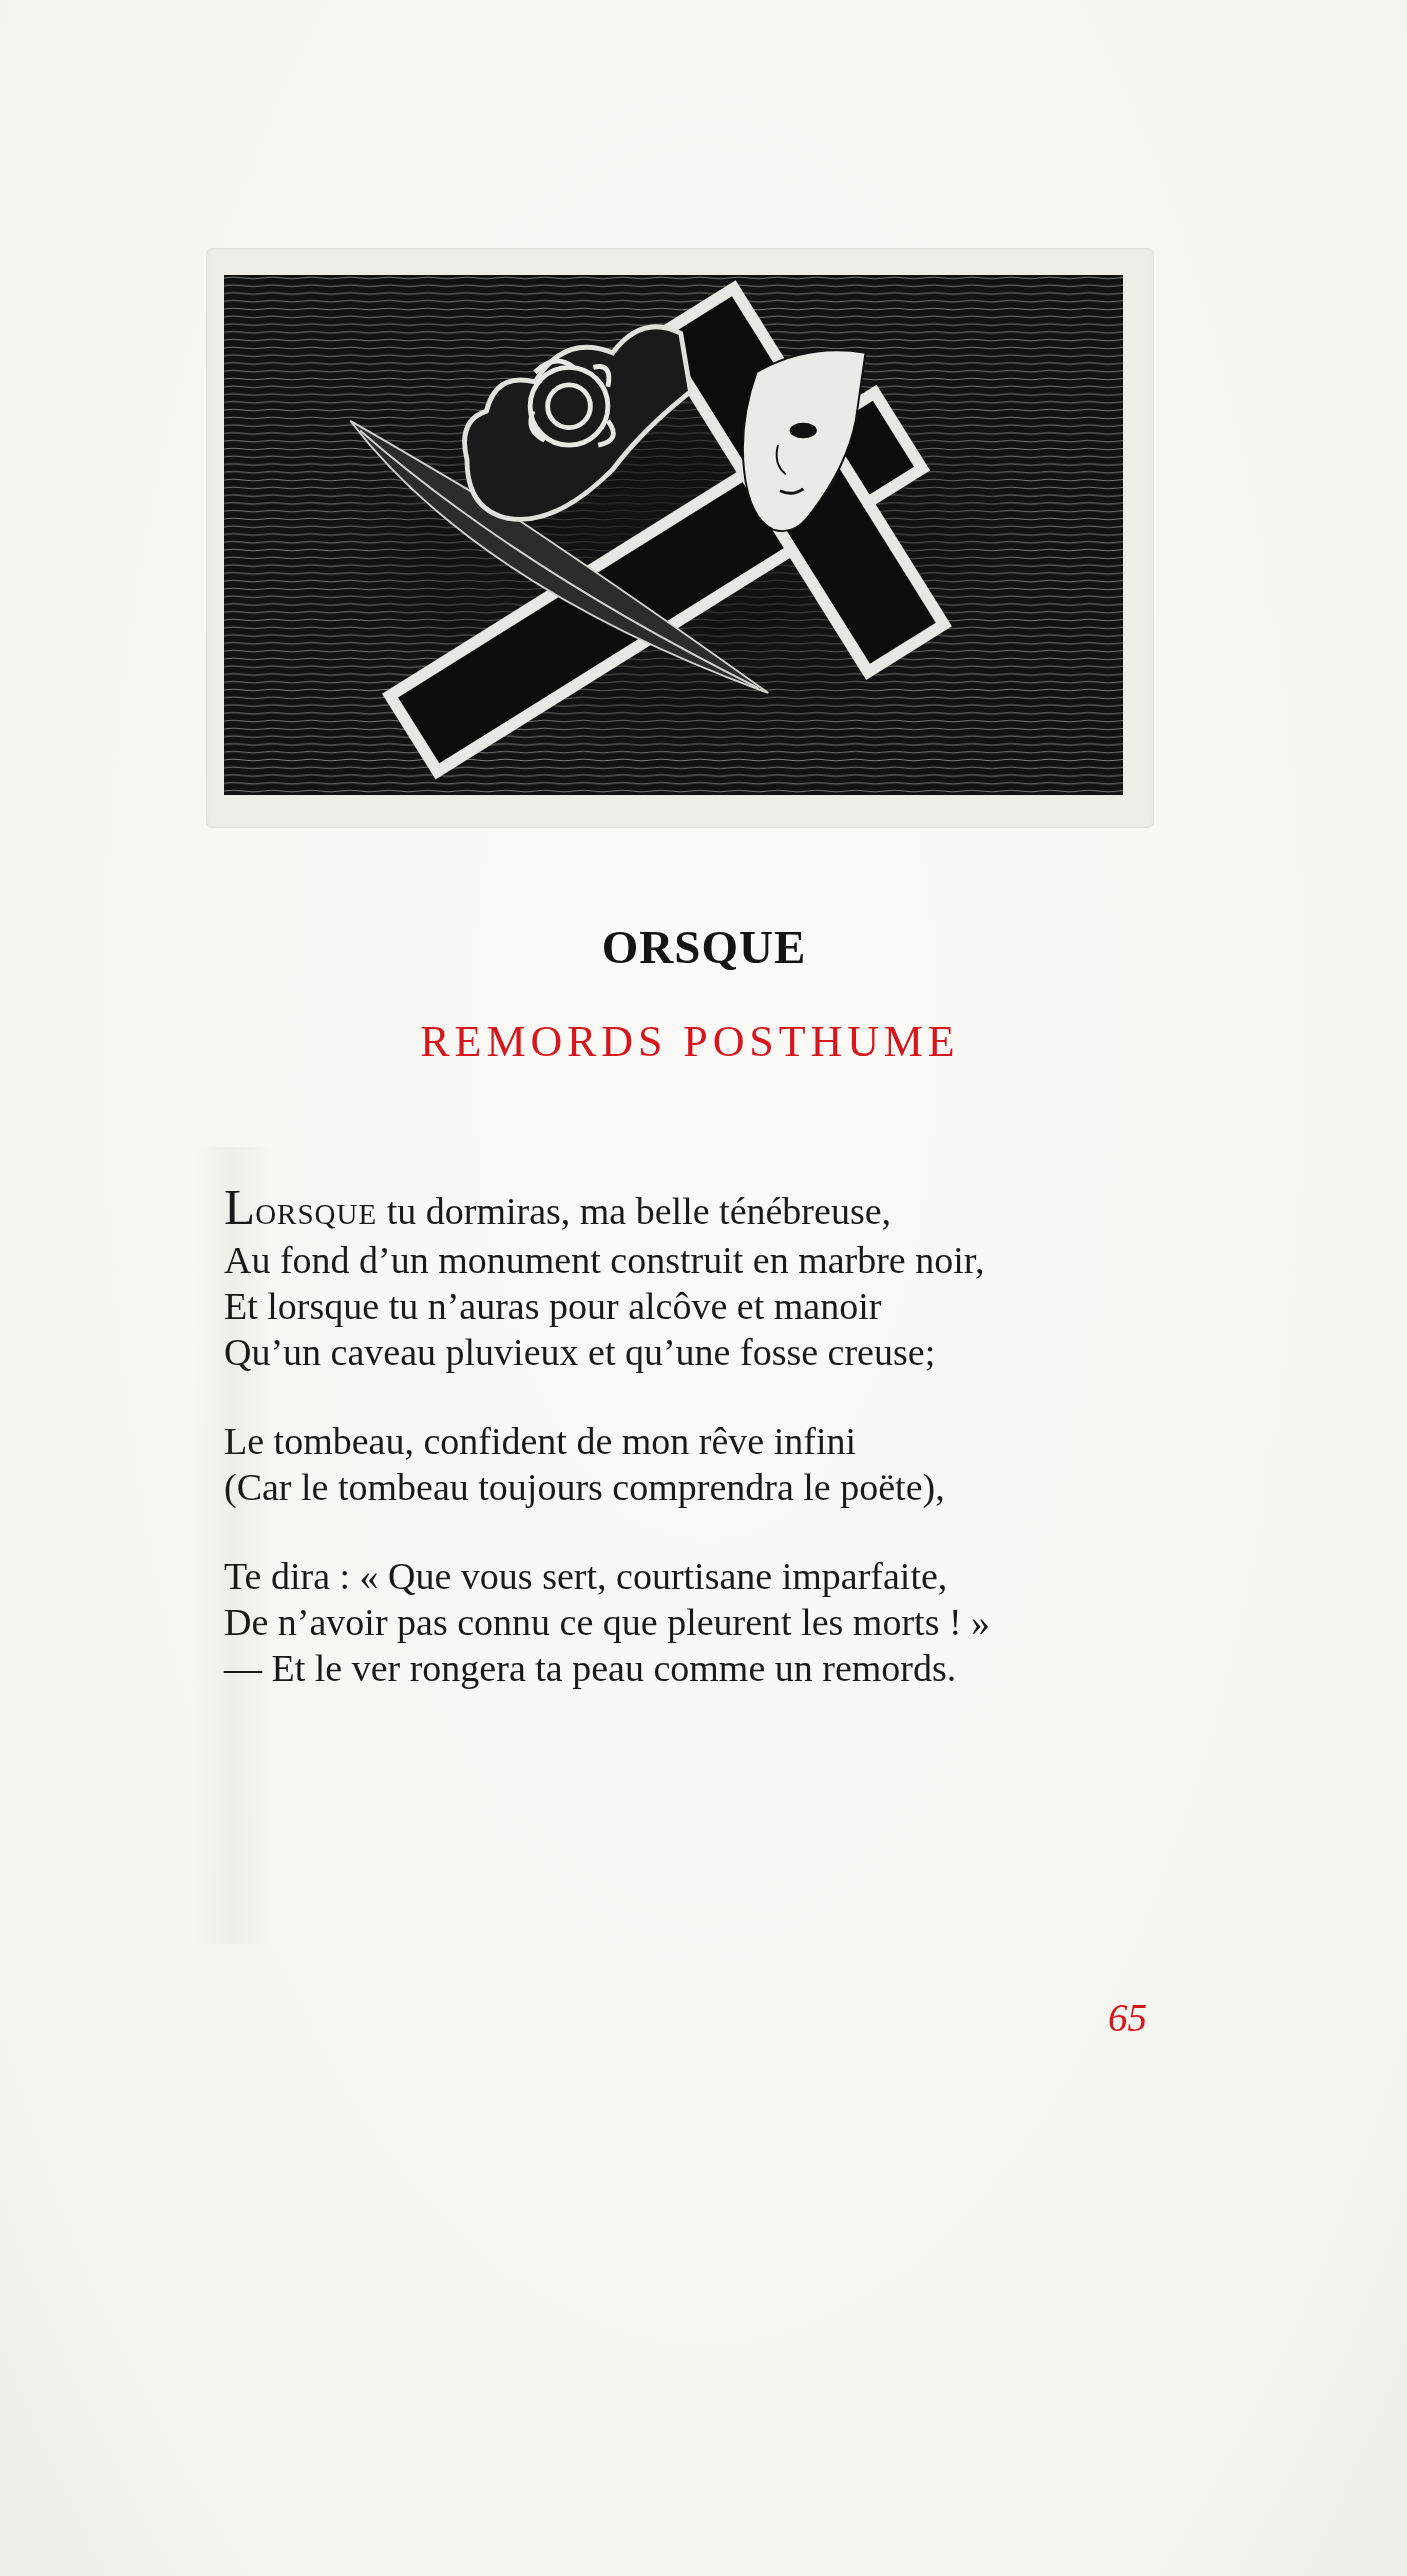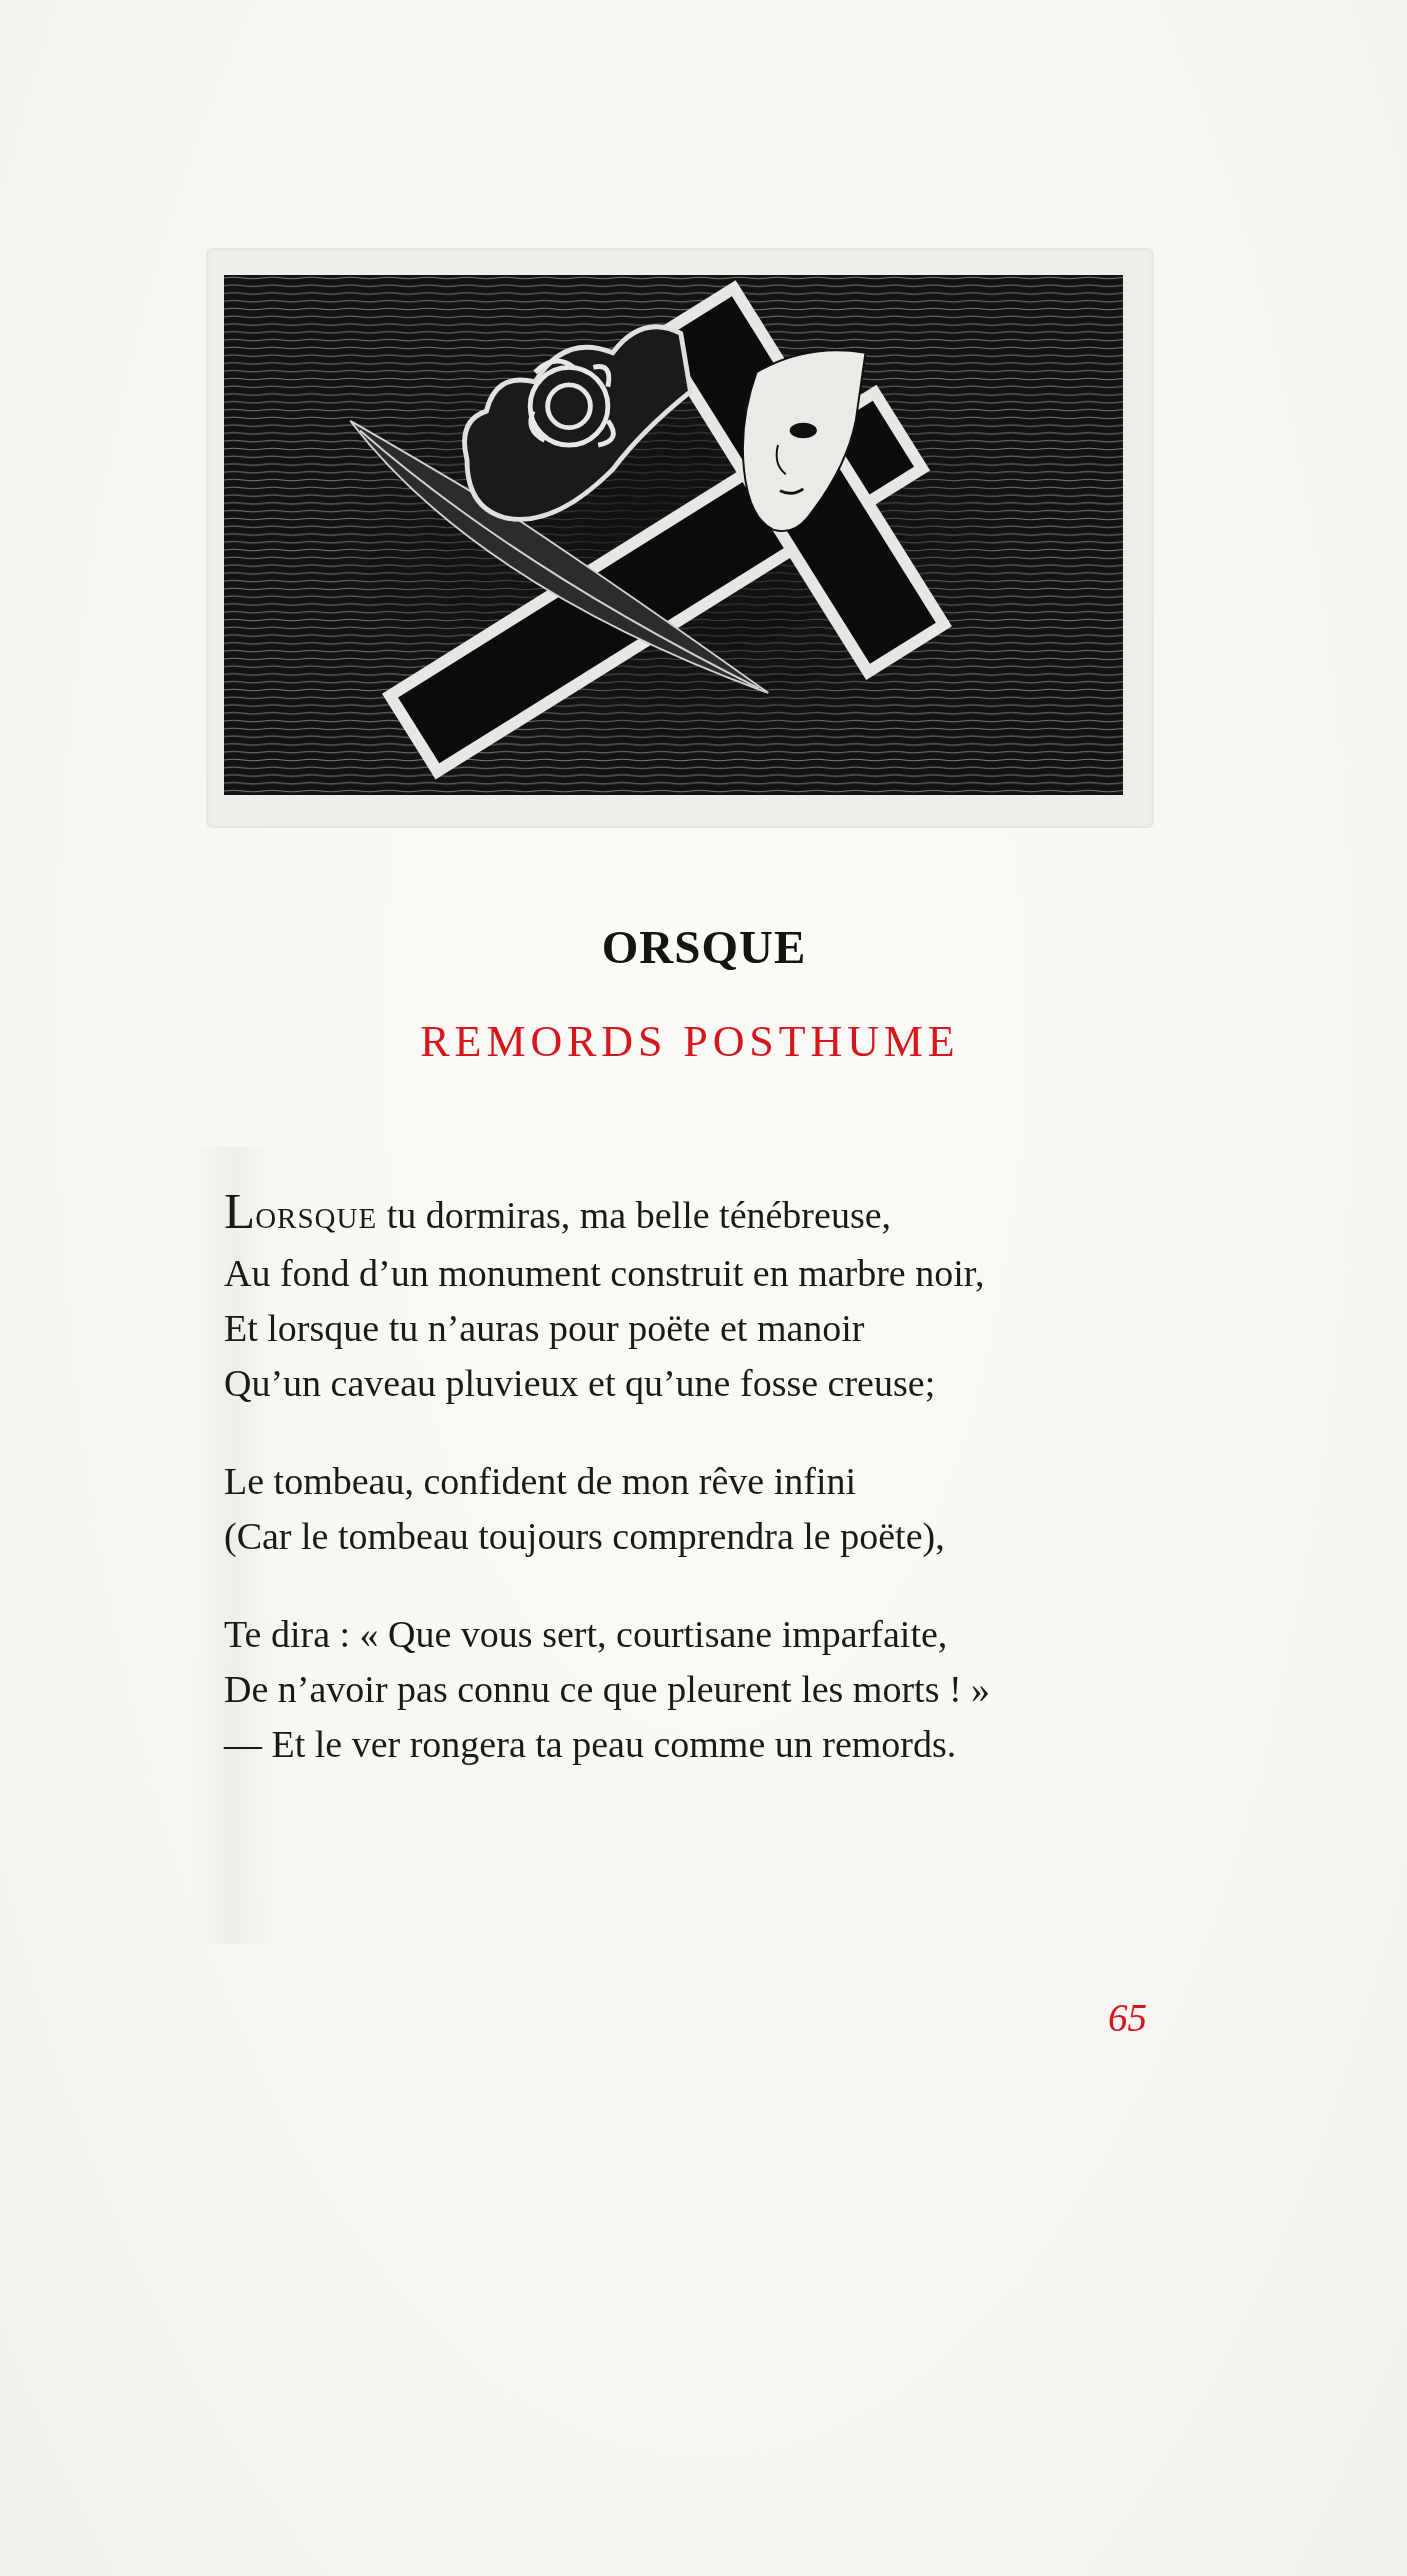--- a/index.html
+++ b/index.html
@@ -28,21 +28,21 @@
       position: absolute; left: 0; width: 1408px; top: 920px;
       text-align: center; font-size: 47px; font-weight: bold; color: #161412;
       letter-spacing: 1px;
     }
     .poem-title {
       position: absolute; left: 0; width: 1380px; top: 1016px;
       text-align: center; font-size: 44px; color: #d5161d; letter-spacing: 4.9px;
     }
     .poem {
       position: absolute; left: 224px; top: 1184px; width: 972px;
-      font-size: 38px; line-height: 55px; color: #1b1917;
+      font-size: 38px; line-height: 46px; color: #1b1917;
     }
     .stanza { margin: 0 0 43px 0; }
     .verse { white-space: nowrap; }
     .dropcap { font-size: 51px; }
     .smallcaps { font-size: 29px; letter-spacing: 1px; }
     .page-number {
       position: absolute; left: 1108px; top: 1956px; font-size: 39px; color: #d5161d;
       font-style: italic;
       margin-top: 39px;
     }
@@ -101,21 +101,21 @@
 
 <div class="numeral">ORSQUE</div>
 <div class="poem-title">REMORDS POSTHUME</div>
 
 <div class="gutter-shadow"></div>
 
 <div class="poem">
   <div class="stanza">
     <div class="verse"><span class="dropcap">L</span><span class="smallcaps">ORSQUE</span><span> tu dormiras, ma belle ténébreuse,</span></div>
     <div class="verse">Au fond d’un monument construit en marbre noir,</div>
-    <div class="verse">Et lorsque tu n’auras pour poëte et manoir</div>
+    <div class="verse">Et lorsque tu n’auras pour alcôve et manoir</div>
     <div class="verse">Qu’un caveau pluvieux et qu’une fosse creuse;</div>
   </div>
   <div class="stanza">
     <div class="verse">Le tombeau, confident de mon rêve infini</div>
     <div class="verse">(Car le tombeau toujours comprendra le poëte),</div>
   </div>
   <div class="stanza">
     <div class="verse">Te dira : « Que vous sert, courtisane imparfaite,</div>
     <div class="verse">De n’avoir pas connu ce que pleurent les morts ! »</div>
     <div class="verse">— Et le ver rongera ta peau comme un remords.</div>

